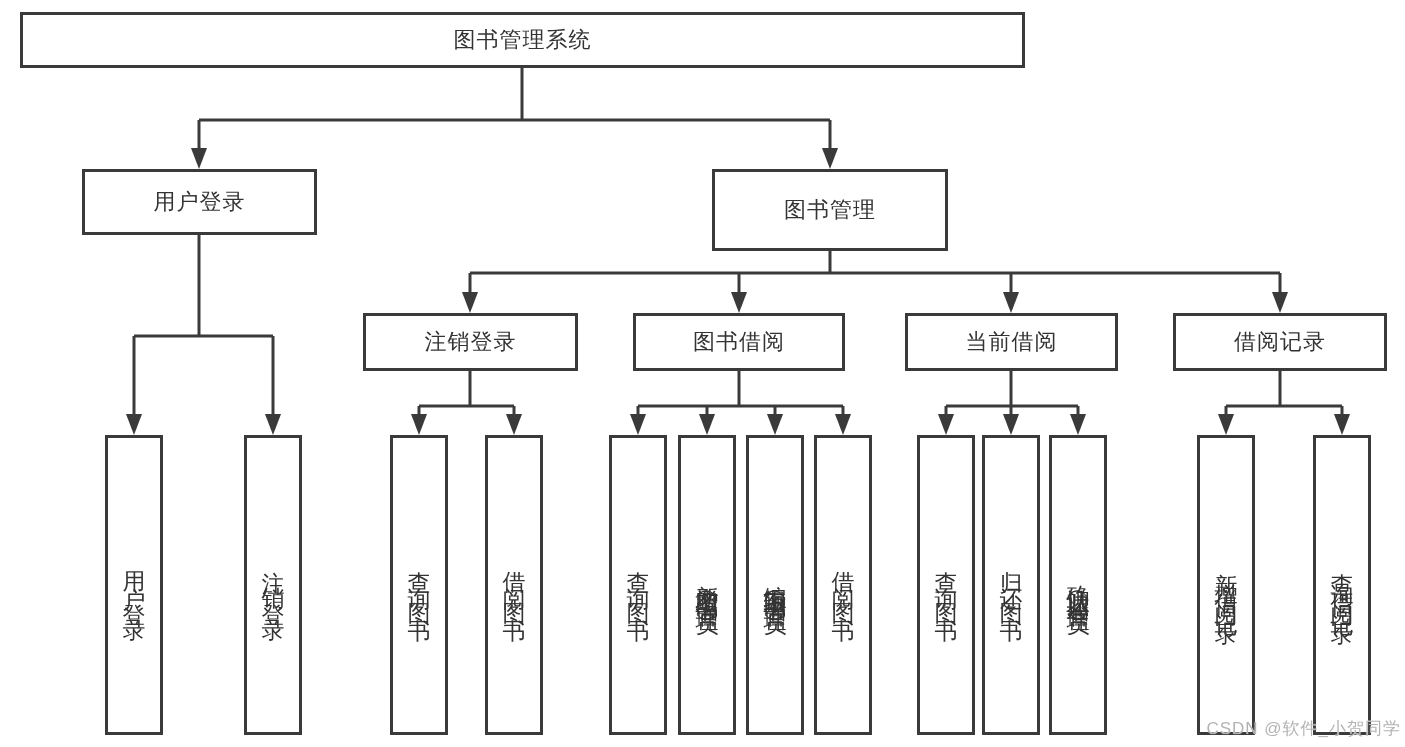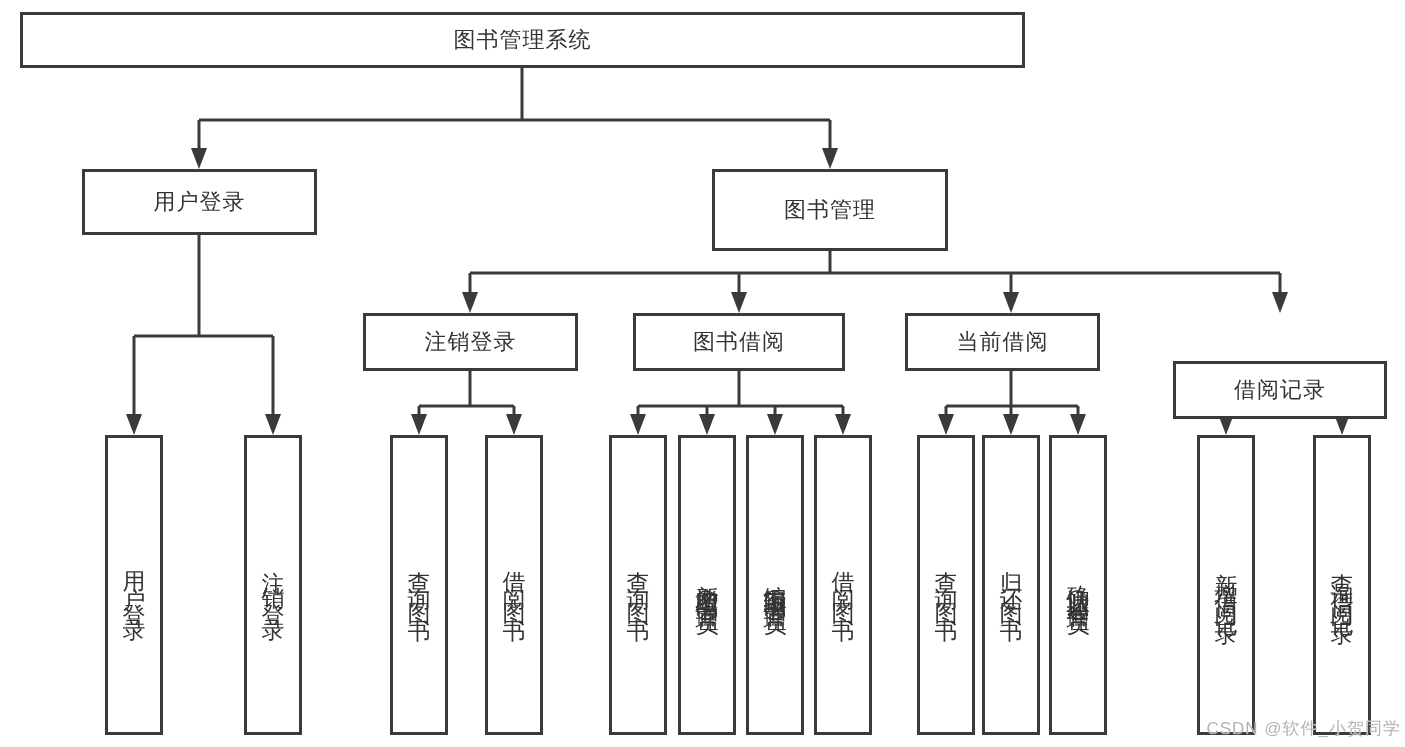--- a/index.html
+++ b/index.html
@@ -125,24 +125,24 @@
   <div class="box" style="left:712px;top:169px;width:236px;height:82px;">
     <span>图书管理</span>
   </div>
 
   <div class="box" style="left:363px;top:313px;width:215px;height:58px;">
     <span>注销登录</span>
   </div>
   <div class="box" style="left:633px;top:313px;width:212px;height:58px;align-items:center;">
     <span>图书借阅</span>
   </div>
-  <div class="box" style="left:905px;top:313px;width:195px;height:58px;">
+  <div class="box" style="left:905px;top:313px;width:213px;height:58px;">
     <span>当前借阅</span>
   </div>
-  <div class="box" style="left:1173px;top:313px;width:214px;height:58px;margin-top:48px;">
+  <div class="box" style="left:1173px;top:313px;width:214px;height:58px;">
     <span>借阅记录</span>
   </div>
 
   <div class="vbox" style="left:105px;">
     <span class="vlabel" style="letter-spacing: 16px;">用户登录</span>
   </div>
   <div class="vbox" style="left:244px;">
     <span class="vlabel" style="letter-spacing: 16px;">注销登录</span>
   </div>
 

